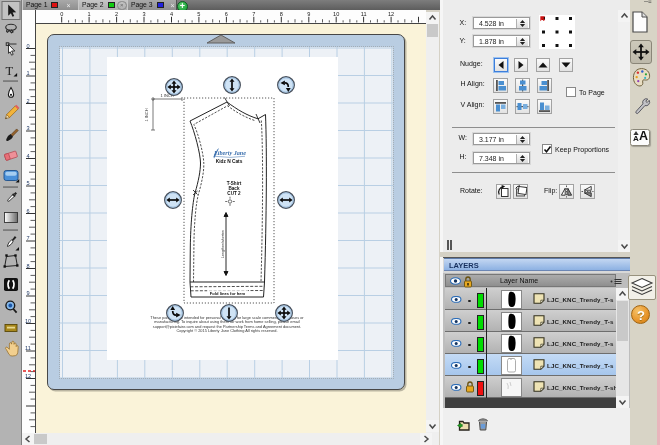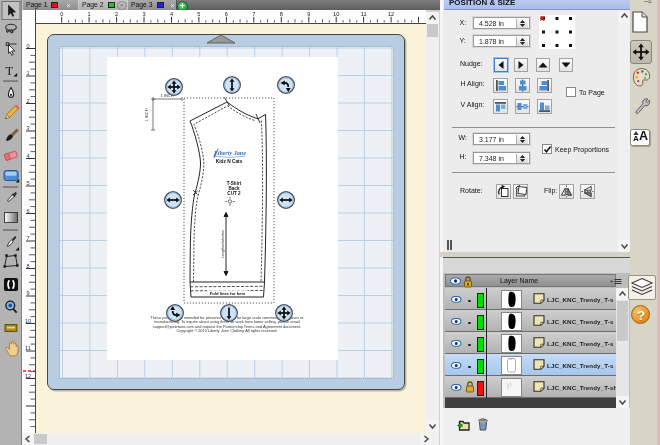--- a/index.html
+++ b/index.html
@@ -455,23 +455,20 @@
       </div>
     <div class="thumb" style="left:12px;top:1px;width:13px;height:10px;"></div>
     <div class="sbtn" style="left:398px;top:0;width:12px;height:12px;">
         <svg width="12" height="12" style="display:block">
           <path d="M4.5,3 L8,6 L4.5,9" fill="none" stroke="#4a4a4a" stroke-width="1.5"></path>
         </svg>
       </div>
   </div>
 
   <div id="possize" class="abs">
-    <div class="abs" style="left:1px;top:0;width:189px;height:10px;background:linear-gradient(#bccbef,#a9bdea);border-bottom:1px solid #8096c8;box-sizing:border-box;overflow:hidden;">
-        <span style="position:absolute;left:5px;top:-2.5px;font-size:8px;font-weight:bold;color:#10141c;">POSITION &amp; SIZE</span>
-      </div>
     <span class="lab" style="left:16.5px;top:18.5px;">X:</span>
     <div class="inp" style="left:30px;top:17px;">4.528 in<span class="spin">
           <svg width="11" height="9">
             <path d="M5.5,1 l2.6,3 h-5.2Z M5.5,8 l-2.6,-3 h5.2Z" fill="#222"></path>
           </svg>
         </span></div>
     <span class="lab" style="left:16.5px;top:36.5px;">Y:</span>
     <div class="inp" style="left:30px;top:35px;">1.878 in<span class="spin">
           <svg width="11" height="9">
             <path d="M5.5,1 l2.6,3 h-5.2Z M5.5,8 l-2.6,-3 h5.2Z" fill="#222"></path>
@@ -622,20 +619,21 @@
         </div>
       <div class="sbtn" style="left:0;top:230px;width:13px;height:12px;">
           <svg width="13" height="12" style="display:block">
             <path d="M3.5,4.5 L6.5,8 L9.5,4.5" fill="none" stroke="#4a4a4a" stroke-width="1.5"></path>
           </svg>
         </div>
     </div>
   </div>
   <div id="laypanel" class="abs">
     <div class="abs" style="left:0;top:0;width:190px;height:16px;background:#d8d8d8;border-top:1px solid #555;box-sizing:border-box;"></div>
+    <div class="phead" style="left:1px;top:1px;width:189px;height:13px;line-height:13px;">LAYERS</div>
     <div class="abs" style="left:0;top:16px;width:190px;height:135px;background:#bdbdbd;"></div>
     <div class="abs" style="left:2px;top:17px;width:171px;height:13px;background:linear-gradient(#ababab,#8f8f8f);border:1px solid #777;box-sizing:border-box;">
       <svg class="abs" style="left:4px;top:2px;" width="11" height="8">
           <ellipse cx="5.5" cy="4" rx="5" ry="3.2" fill="#fff" stroke="#2a6cb8" stroke-width="1.1"></ellipse>
           <circle cx="5.5" cy="4" r="1.7" fill="#13335f"></circle>
         </svg>
       <svg class="abs" style="left:17px;top:0.5px;" width="10" height="12">
           <path d="M2.8,5 V3.5 a2.2,2.5 0 0 1 4.4,0 V5" fill="none" stroke="#6a5210" stroke-width="1.3"></path>
           <rect x="1.5" y="5" width="7" height="6" rx="1" fill="#e8a820" stroke="#6a5210" stroke-width="0.9"></rect>
           <rect x="4.2" y="7" width="1.6" height="2.5" fill="#3a2c08"></rect>

